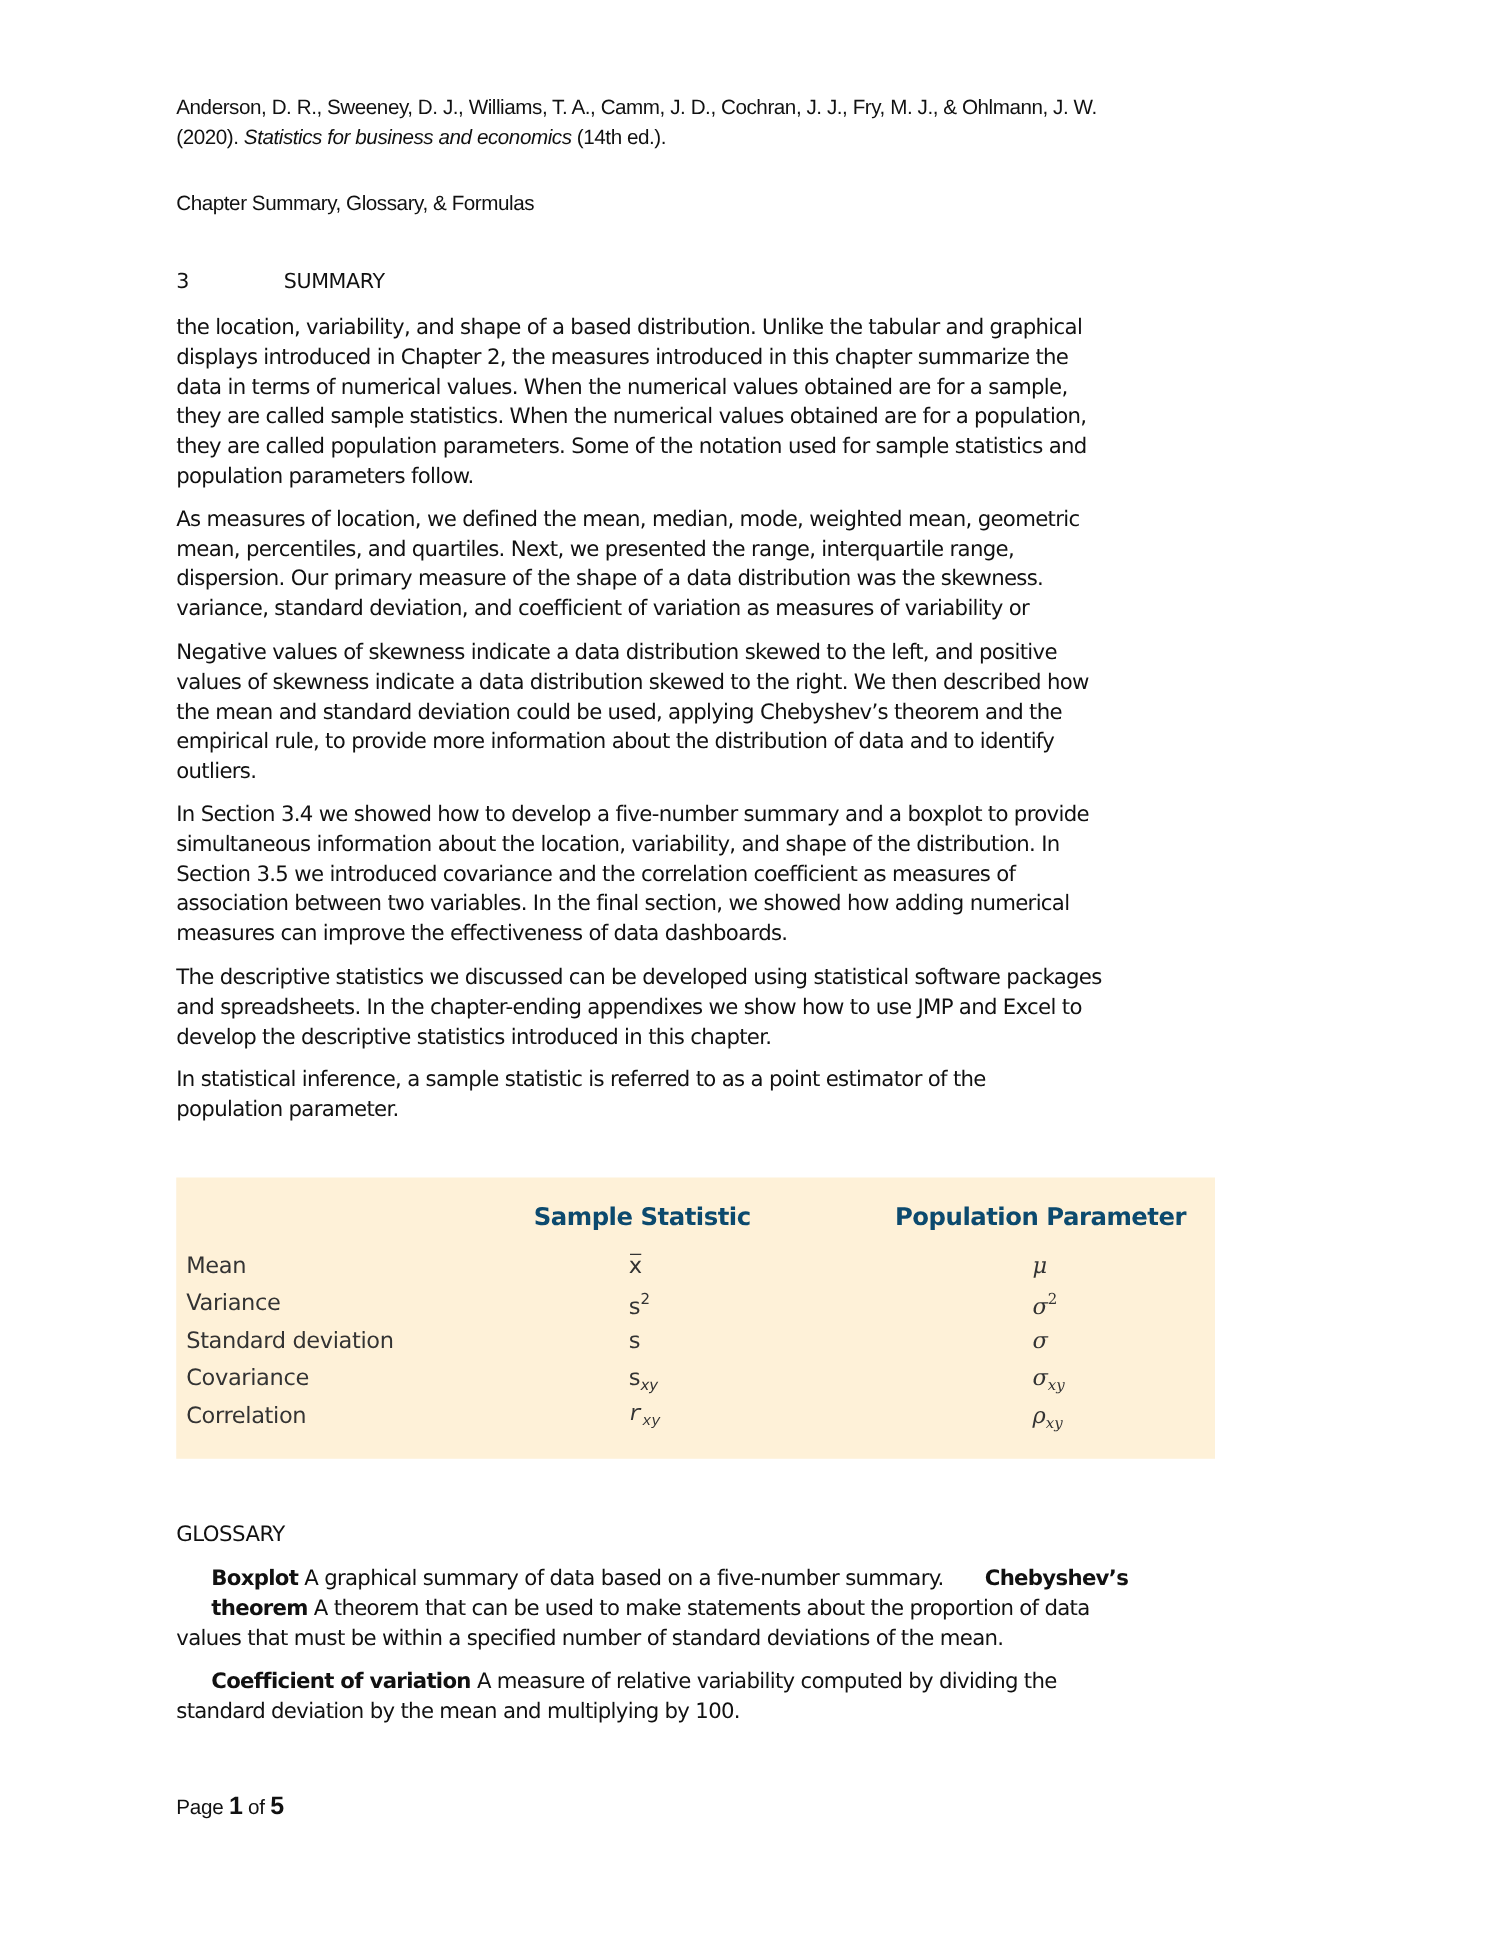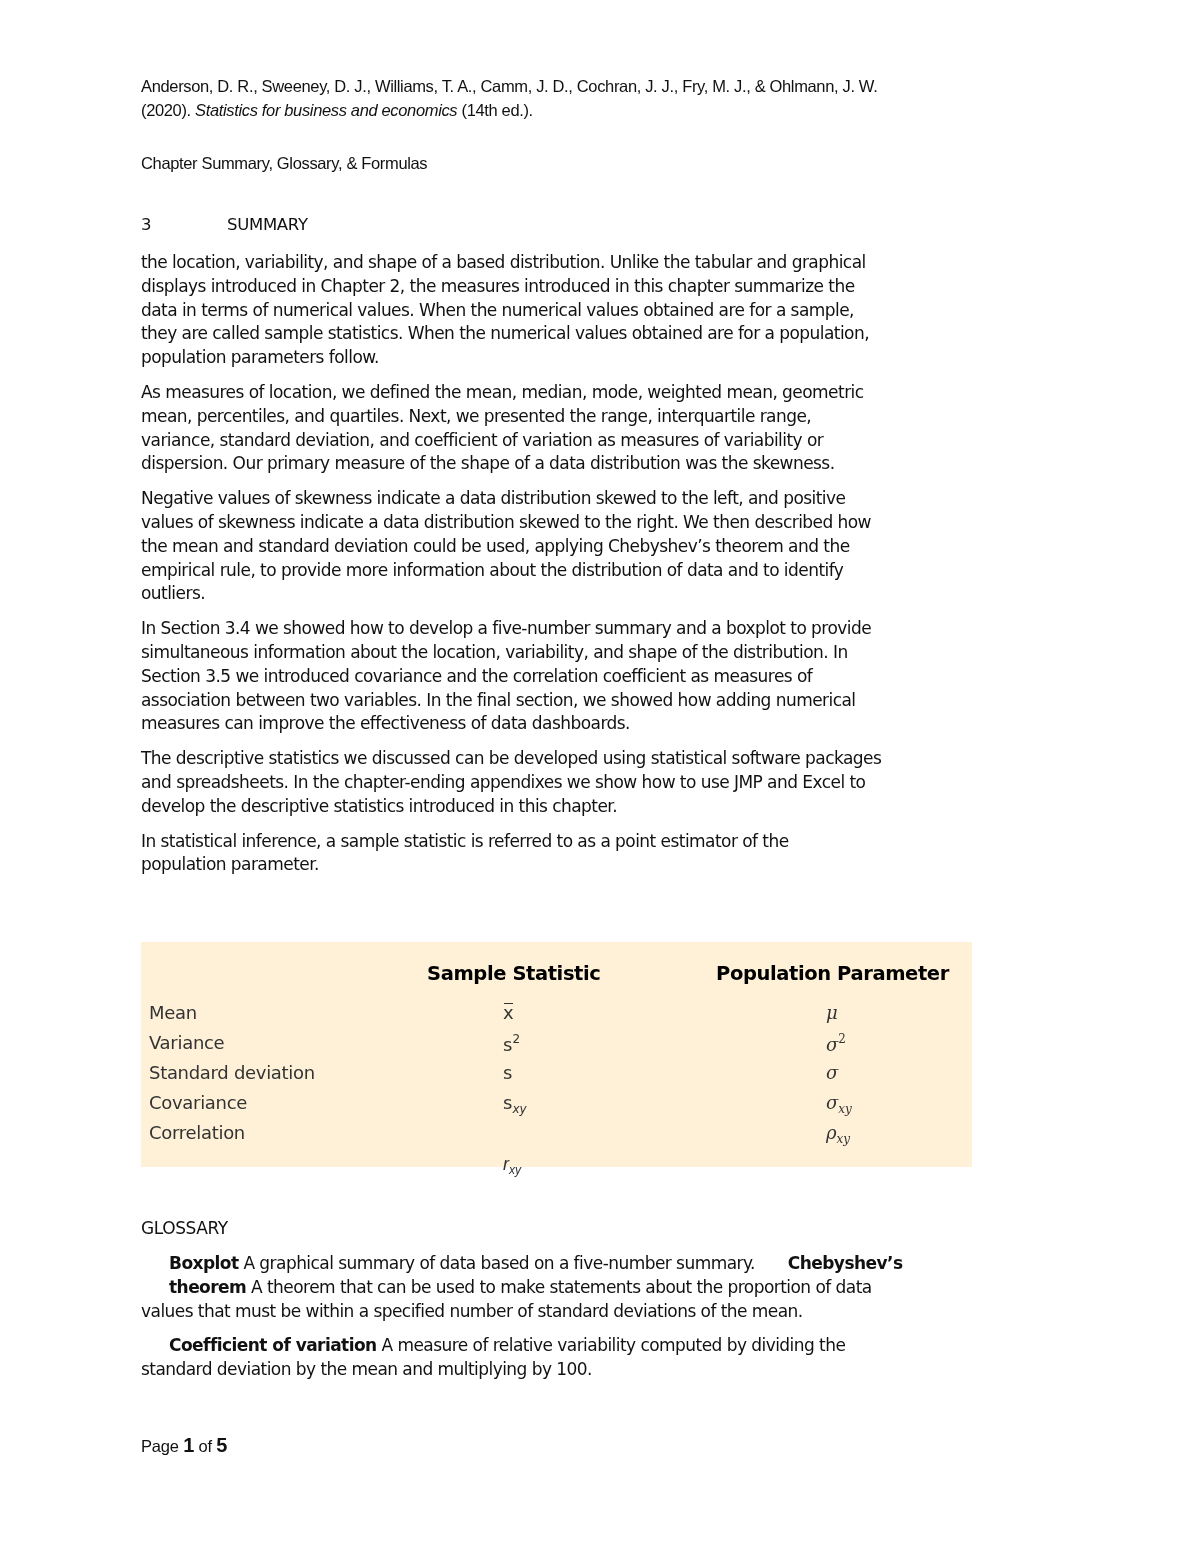--- a/index.html
+++ b/index.html
@@ -17,21 +17,21 @@
     .section-head { position: absolute; left: 141px; top: 214px; font-family: "DejaVu Sans", sans-serif; font-size: 16.5px; line-height: 22px; }
     .section-head .num { display: inline-block; width: 86px; }
     .section-head .title { font-weight: normal; letter-spacing: -0.3px; }
 
     .body { position: absolute; left: 141px; width: 920px;
       font-family: "DejaVu Sans", sans-serif; font-size: 17px; line-height: 23.8px; letter-spacing: -0.55px; color: #111; }
     .body p { margin: 0 0 11px 0; }
     .body .l { display: block; white-space: nowrap; }
 
     .stat-table { position: absolute; left: 141px; top: 942px; width: 831px; height: 225px; background: #fef1d8; }
-    .stat-table .hdr { position: absolute; top: 20px; font-family: "DejaVu Sans", sans-serif; font-size: 19.5px; font-weight: bold; color: #000000; letter-spacing: -0.4px; }
+    .stat-table .hdr { position: absolute; top: 20px; font-family: "DejaVu Sans", sans-serif; font-size: 19.5px; font-weight: bold; color: #0c4a6e; letter-spacing: -0.4px; }
     .stat-table .row { position: absolute; left: 0; width: 831px; height: 30px; font-family: "DejaVu Sans", sans-serif; font-size: 18px; color: #333; }
     .stat-table .row .lbl { position: absolute; left: 8px; top: 0; letter-spacing: -0.3px; }
     .stat-table .row .ss { position: absolute; left: 362px; top: 0; }
     .stat-table .row .pp { position: absolute; left: 685px; top: 0; font-family: "DejaVu Serif", serif; font-style: italic; }
     .stat-table sub { font-size: 12px; font-style: italic; vertical-align: -4px; }
     .stat-table sup { font-size: 12px; vertical-align: 8px; }
     .xbar { display: inline-block; position: relative; }
     .xbar::before { content: ""; position: absolute; left: 1px; right: 1px; top: 1px; height: 1px; background: #333; }
 
     .glossary-head { position: absolute; left: 141px; top: 1217px; font-family: "DejaVu Sans", sans-serif; font-size: 17px; line-height: 22px; letter-spacing: -0.4px; }
@@ -58,27 +58,28 @@
   <div class="section-head">
     <span class="num">3</span><span class="title">SUMMARY</span>
   </div>
 
   <div class="body" style="top:251px;">
     <p>
       <span class="l">the location, variability, and shape of a based distribution. Unlike the tabular and graphical</span>
       <span class="l">displays introduced in Chapter 2, the measures introduced in this chapter summarize the</span>
       <span class="l">data in terms of numerical values. When the numerical values obtained are for a sample,</span>
       <span class="l">they are called sample statistics. When the numerical values obtained are for a population,</span>
+      <span class="l">they are called population parameters. Some of the notation used for sample statistics and</span>
       <span class="l">population parameters follow.</span>
     </p>
     <p>
       <span class="l">As measures of location, we defined the mean, median, mode, weighted mean, geometric</span>
       <span class="l">mean, percentiles, and quartiles. Next, we presented the range, interquartile range,</span>
+      <span class="l">dispersion. Our primary measure of the shape of a data distribution was the skewness.</span>
       <span class="l">variance, standard deviation, and coefficient of variation as measures of variability or</span>
-      <span class="l">dispersion. Our primary measure of the shape of a data distribution was the skewness.</span>
     </p>
     <p>
       <span class="l">Negative values of skewness indicate a data distribution skewed to the left, and positive</span>
       <span class="l">values of skewness indicate a data distribution skewed to the right. We then described how</span>
       <span class="l">the mean and standard deviation could be used, applying Chebyshev’s theorem and the</span>
       <span class="l">empirical rule, to provide more information about the distribution of data and to identify</span>
       <span class="l">outliers.</span>
     </p>
     <p>
       <span class="l">In Section 3.4 we showed how to develop a five-number summary and a boxplot to provide</span>
@@ -117,21 +118,21 @@
       <span class="ss">s</span>
       <span class="pp">σ</span>
     </div>
     <div class="row" style="top:150px;">
       <span class="lbl">Covariance</span>
       <span class="ss"><span>s</span><sub>xy</sub></span>
       <span class="pp"><span>σ</span><sub>xy</sub></span>
     </div>
     <div class="row" style="top:180px;">
       <span class="lbl">Correlation</span>
-      <span class="ss" style="font-family:Liberation Sans, sans-serif;font-style:italic;margin-top:32px;"><span>r</span><sub>xy</sub></span>
+      <span class="ss" style="font-family:Liberation Mono, monospace;font-style:italic;"><span>r</span><sub>xy</sub></span>
       <span class="pp"><span>ρ</span><sub>xy</sub></span>
     </div>
   </div>
 
   <div class="glossary-head">GLOSSARY</div>
 
   <div class="gloss">
     <p>
       <span class="l"><b>Boxplot</b><span> A graphical summary of data based on a five-number summary. </span><b>Chebyshev’s</b></span>
       <span class="l"><b>theorem</b><span> A theorem that can be used to make statements about the proportion of data</span></span>

